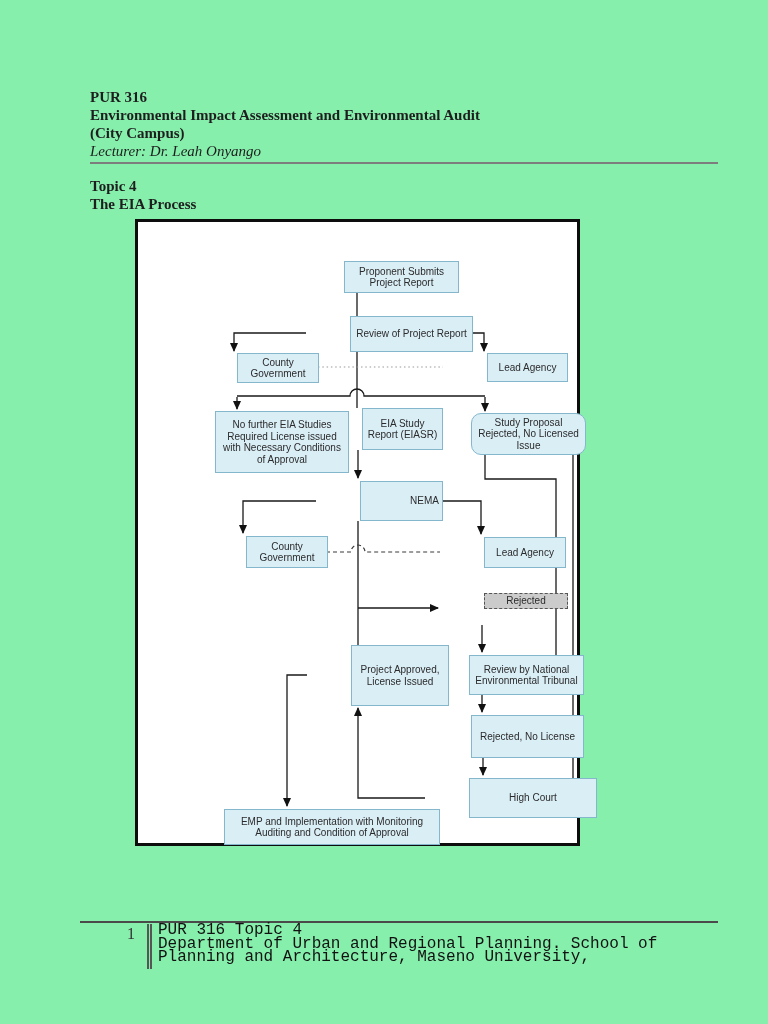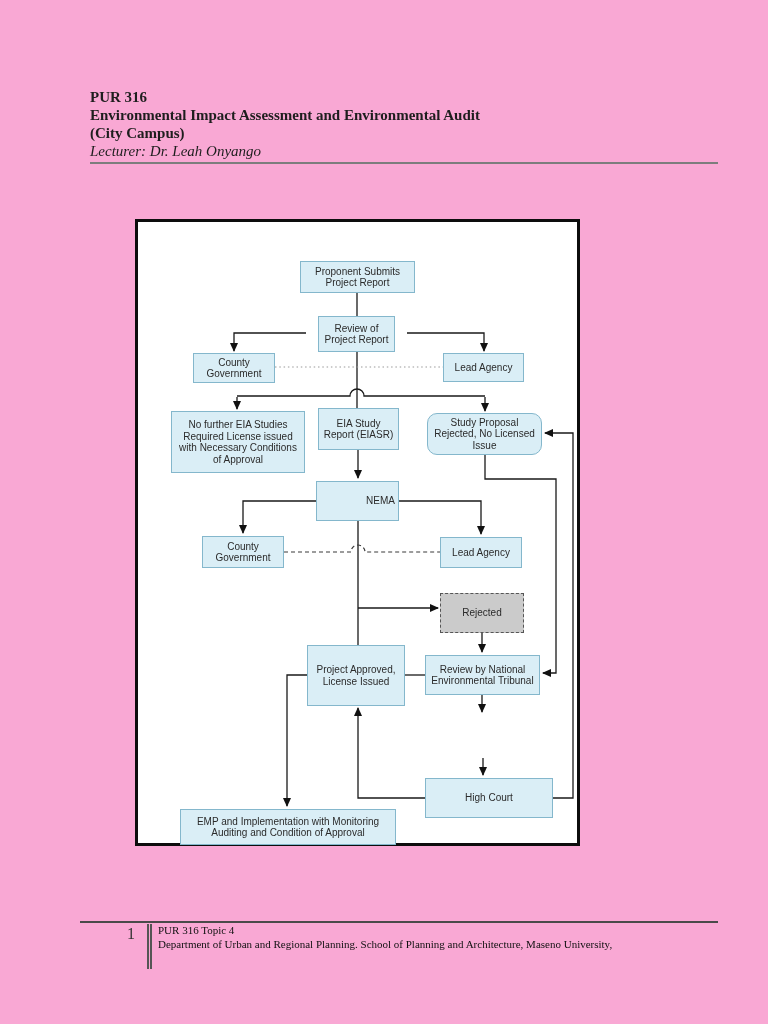--- a/index.html
+++ b/index.html
@@ -5,62 +5,66 @@
   :root{
     --node-fill:#daeef6;
     --node-border:#84b7cc;
     --rejected-fill:#cbcbcb;
     --line-color:#1a1a1a;
     --text-dark:#1e1e1e;
   }
   *{margin:0;padding:0;box-sizing:border-box;}
   html,body{background:#ffffff;}
   .page{
-    position:relative;width:768px;height:1024px;background:#f9a8d4;
+    position:relative;width:768px;height:1024px;background:#86efac;
     overflow:hidden;font-family:"Liberation Serif", serif;color:var(--text-dark);
   }
   
   .header{position:absolute;left:90px;top:88px;width:630px;}
   .h-line{font-weight:bold;font-size:15px;line-height:18px;}
   .h-lect{font-style:italic;font-size:15px;line-height:18px;}
   .header-rule{position:absolute;left:90px;top:162px;width:628px;height:2px;background:#7d7d7d;}
   .topic{position:absolute;left:90px;top:177px;}
   
   .diagram{
     position:absolute;left:135px;top:219px;width:445px;height:627px;
     border:3px solid #0d0d0d;background:#ffffff;
   }
   .diagram svg{position:absolute;left:0;top:0;}
   .node{
     position:absolute;display:flex;align-items:center;justify-content:center;
     text-align:center;background:var(--node-fill);border:1.5px solid var(--node-border);
     font-family:"Liberation Sans", sans-serif;font-size:10px;line-height:11.5px;
-    color:#2b2b2b;padding:1px 2px;
+    color:#2b2b2b;padding:1px 2px;margin-left:44px;
   }
   .node.gray{background:var(--rejected-fill);border:1.5px dashed #555;}
   .caption{position:absolute;left:135px;top:855px;font-size:16px;color:#222;}
   
   .footer-rule{position:absolute;left:80px;top:921px;width:638px;height:2px;background:#4a4a4a;}
   .page-number{position:absolute;left:127px;top:925px;font-size:16px;color:#333;}
   .footer-sep{position:absolute;left:147px;top:924px;width:5px;height:45px;
     border-left:2px solid #555;border-right:2px solid #555;}
-  .footer-text{position:absolute;left:158px;top:924px;width:560px;font-size:11px;line-height:13.5px;color:#111;}
+  .footer-text{position:absolute;left:158px;top:924px;width:560px;font-size:16px;line-height:13.5px;color:#111;font-family:Liberation Mono, monospace;}
 </style>
 </head>
 <body>
 
 <div class="page">
 
   <div class="header">
     <div class="h-line">PUR 316</div>
     <div class="h-line">Environmental Impact Assessment and Environmental Audit</div>
     <div class="h-line">(City Campus)</div>
     <div class="h-lect">Lecturer: Dr. Leah Onyango</div>
   </div>
   <div class="header-rule"></div>
+  <div class="topic">
+    <div class="h-line">Topic 4</div>
+    <div class="h-line">The EIA Process</div>
+  </div>
 
   <div class="diagram">
     <svg width="441" height="621" viewBox="0 0 441 621">
       <defs>
         <marker id="ah" markerUnits="userSpaceOnUse" markerWidth="9" markerHeight="8" refX="8" refY="4" orient="auto">
           <path d="M0 0 L9 4 L0 8 Z" fill="#111"></path>
         </marker>
       </defs>
       <g fill="none" stroke="#1a1a1a" stroke-width="1.3">
         <path d="M219 71 V94"></path>
@@ -82,32 +86,33 @@
         <path d="M345 536 V553" marker-end="url(#ah)"></path>
         <path d="M287 576 H220 V486" marker-end="url(#ah)"></path>
         <path d="M401 576 H435 V211 H407" marker-end="url(#ah)"></path>
         <path d="M169 453 H149 V584" marker-end="url(#ah)"></path>
       </g>
       <path d="M137 145 H305" fill="none" stroke="#9a9a9a" stroke-width="1.1" stroke-dasharray="1.5 2.8"></path>
       <path d="M146 330 H213 A7 7 0 0 1 227 330 H302" fill="none" stroke="#3a3a3a" stroke-width="1.2" stroke-dasharray="4 3"></path>
     </svg>
 
     <div class="node" style="left:162px;top:39px;width:115px;height:32px;">Proponent Submits Project Report</div>
-    <div class="node" style="left:180px;top:94px;width:77px;height:36px;">Review of Project Report</div>
+    <div class="node" style="left:168px;top:94px;width:123px;height:36px;">Review of Project Report</div>
     <div class="node" style="left:55px;top:131px;width:82px;height:30px;">County Government</div>
     <div class="node" style="left:305px;top:131px;width:81px;height:29px;">Lead Agency</div>
     <div class="node" style="left:33px;top:189px;width:134px;height:62px;">No further EIA Studies Required License issued with Necessary Conditions of Approval</div>
     <div class="node" style="left:180px;top:186px;width:81px;height:42px;">EIA Study Report (EIASR)</div>
     <div class="node" style="left:289px;top:191px;width:115px;height:42px;border-radius:10px;">Study Proposal Rejected, No Licensed Issue</div>
     <div class="node" style="left:178px;top:259px;width:83px;height:40px;padding-left:48px;">NEMA</div>
     <div class="node" style="left:64px;top:314px;width:82px;height:32px;">County Government</div>
     <div class="node" style="left:302px;top:315px;width:82px;height:31px;">Lead Agency</div>
-    <div class="node gray" style="left:302px;top:371px;width:84px;height:40px;">Rejected</div>
+    <div class="node gray" style="left:302px;top:371px;width:84px;height:16px;">Rejected</div>
     <div class="node" style="left:287px;top:433px;width:115px;height:40px;">Review by National Environmental Tribunal</div>
     <div class="node" style="left:169px;top:423px;width:98px;height:61px;">Project Approved, License Issued</div>
+    <div class="node" style="left:289px;top:493px;width:113px;height:43px;">Rejected, No License</div>
     <div class="node" style="left:287px;top:556px;width:128px;height:40px;">High Court</div>
     <div class="node" style="left:42px;top:587px;width:216px;height:36px;">EMP and Implementation with Monitoring Auditing and Condition of Approval</div>
   </div>
 
 
   <div class="footer-rule"></div>
   <div class="page-number">1</div>
   <div class="footer-sep"></div>
   <div class="footer-text">
     <div>PUR 316  Topic 4</div>

